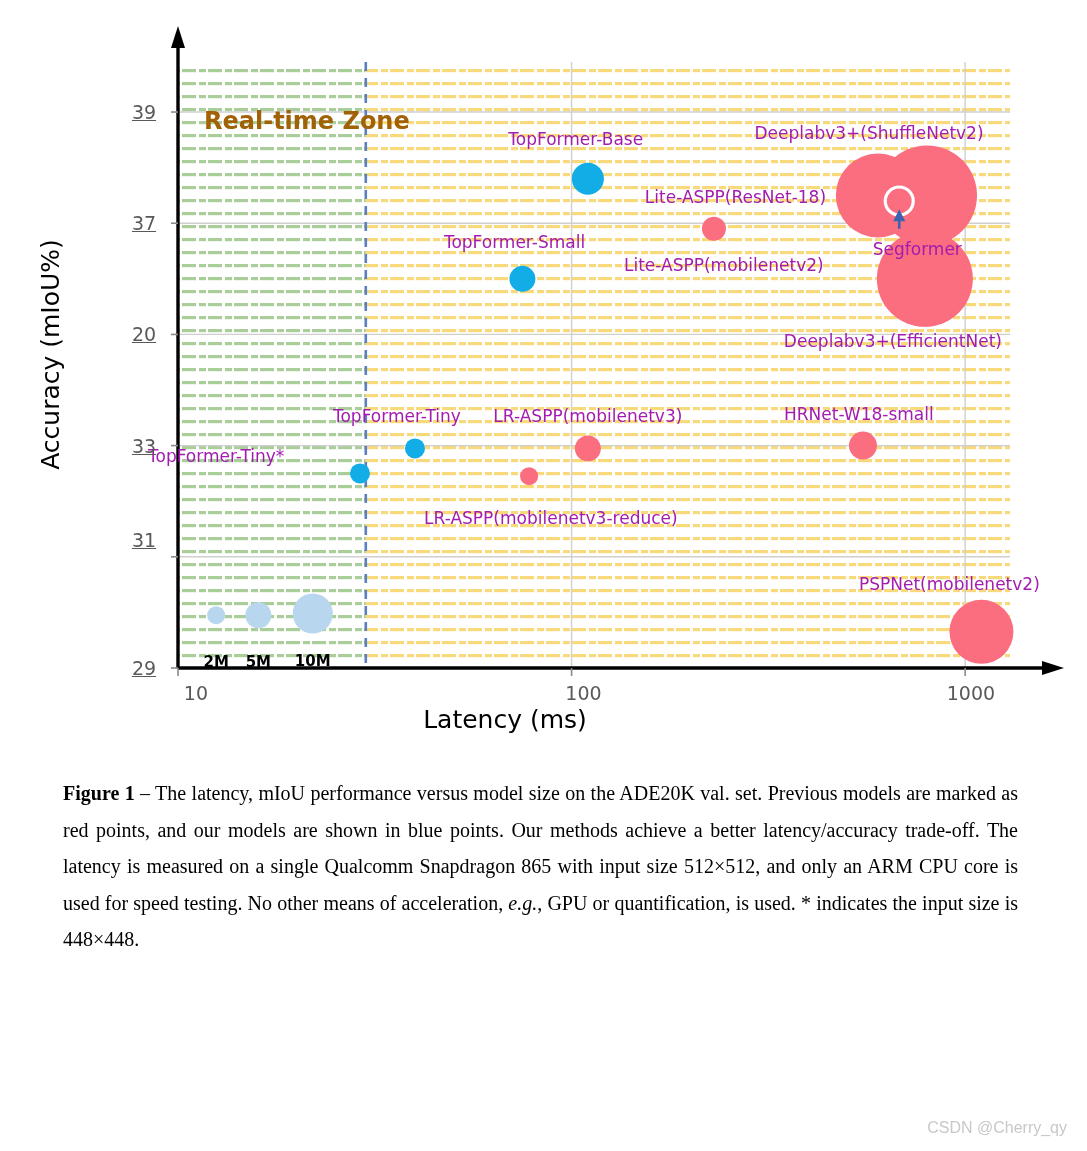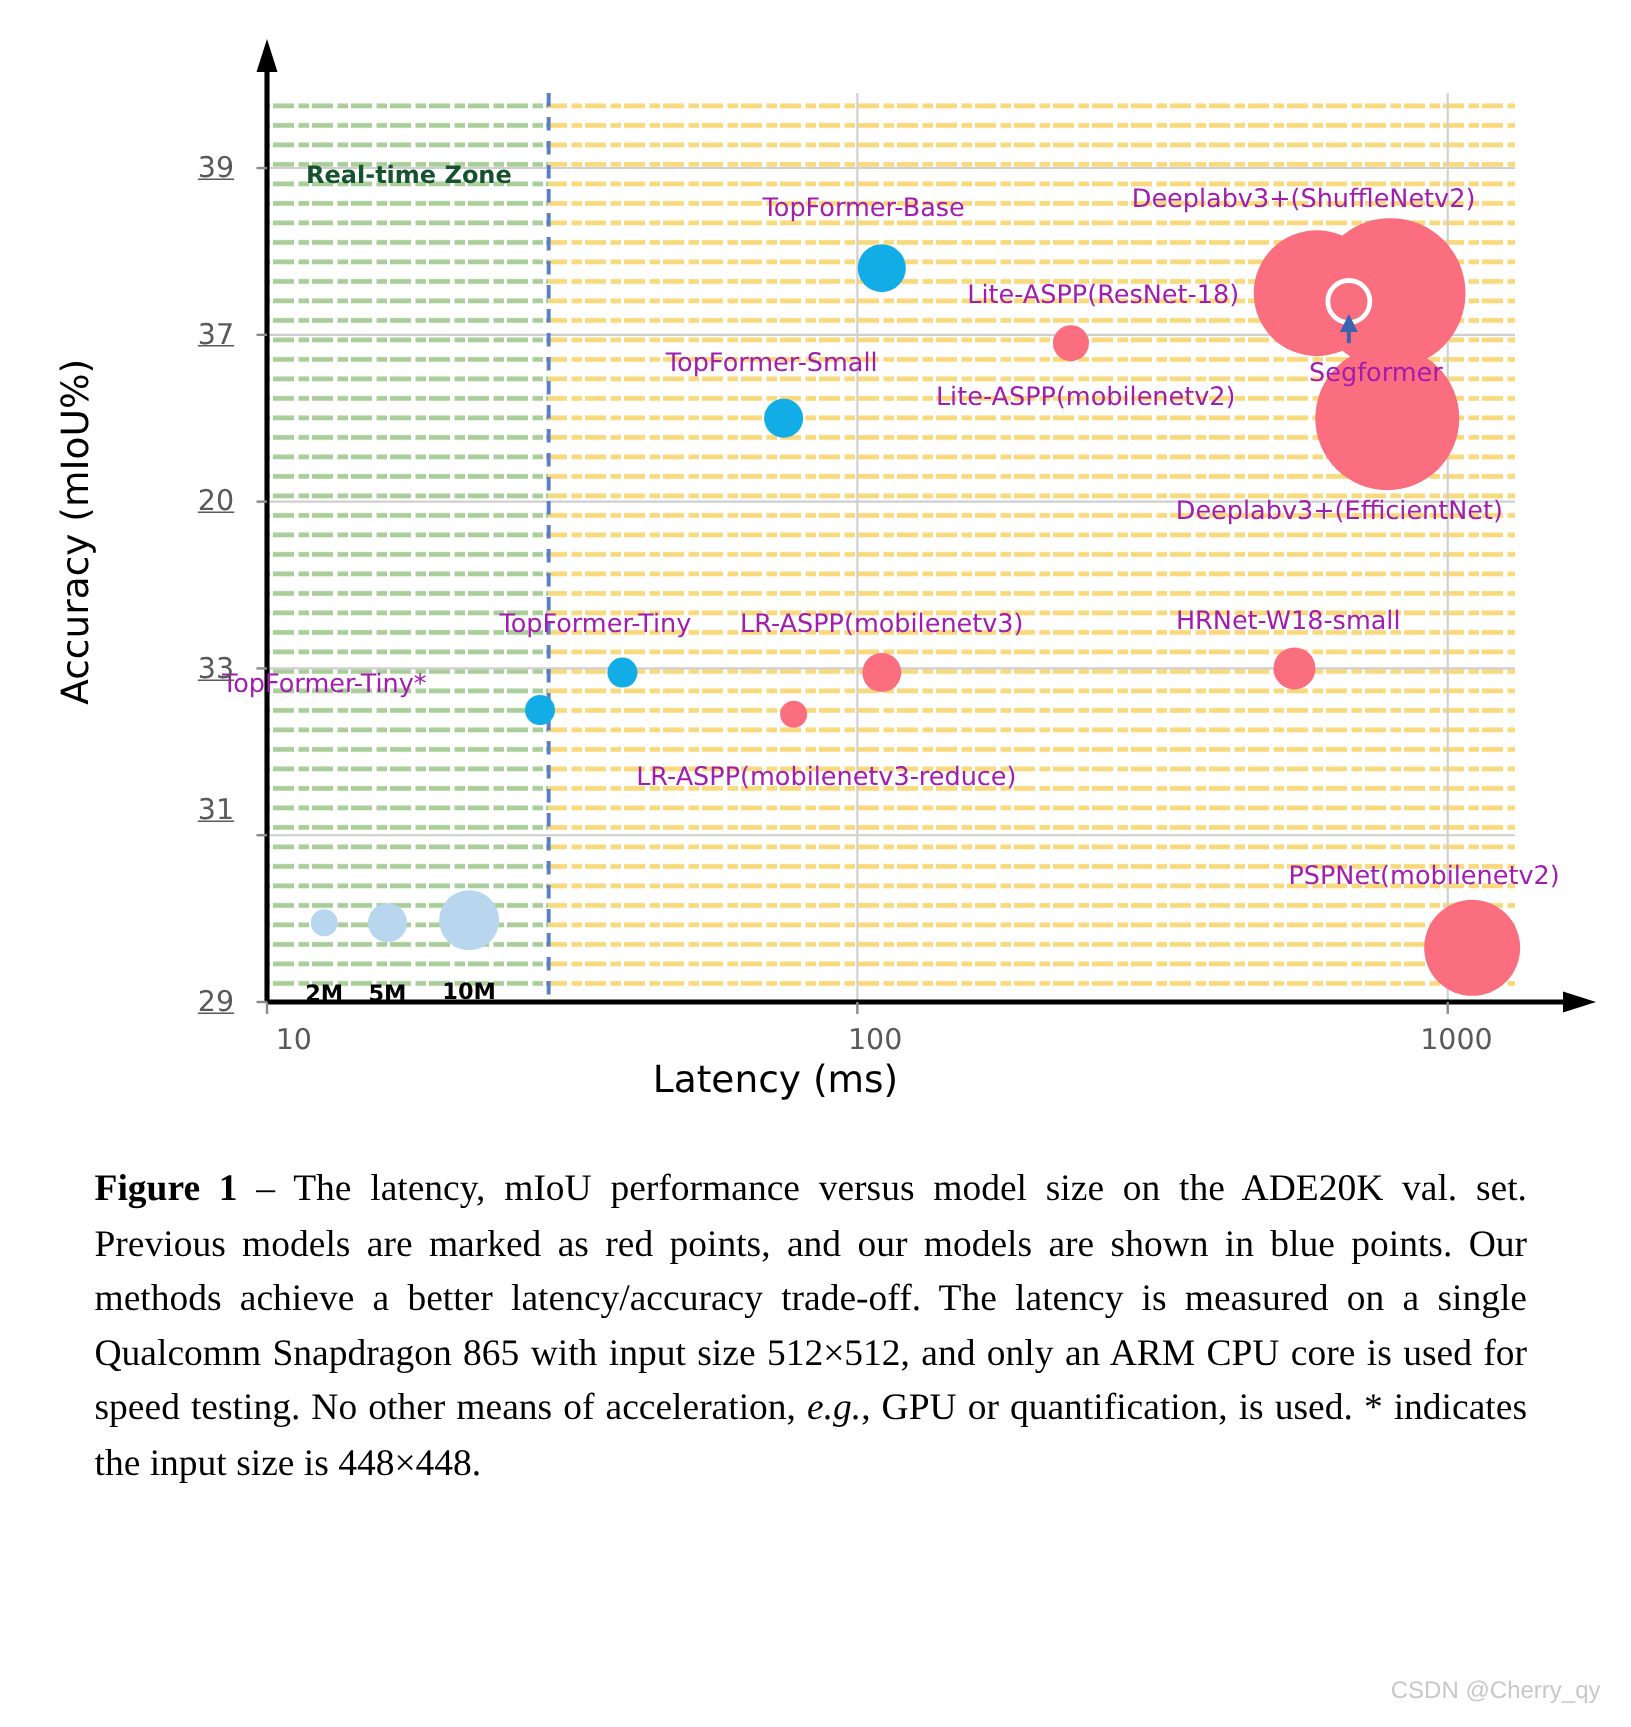--- a/index.html
+++ b/index.html
@@ -29,21 +29,21 @@
 
   
   .axis-title {
     position: absolute;
     font-family: "DejaVu Sans", sans-serif;
     font-size: 25px;
     color: #000;
     white-space: nowrap;
   }
   #x-axis-title {
-    left: 12px; top: 705px;
+    left: 0; top: 705px;
     width: 1010px;
     text-align: center;
   }
   #y-axis-title {
     left: -160px; top: 340px;
     width: 420px;
     text-align: center;
     transform: rotate(-90deg);
   }
 
@@ -62,23 +62,23 @@
   .pt-label {
     position: absolute;
     font-family: "DejaVu Sans", sans-serif;
     font-size: 17px;
     color: #a21caf;
     white-space: nowrap;
   }
   .zone-label {
     position: absolute;
     font-family: "DejaVu Sans", sans-serif;
-    font-size: 16px;
+    font-size: 24px;
     font-weight: bold;
-    color: #14532d;
+    color: #a16207;
     white-space: nowrap;
   }
   .legend-label {
     position: absolute;
     font-family: "DejaVu Sans", sans-serif;
     font-size: 15px;
     font-weight: bold;
     color: #000;
     white-space: nowrap;
     text-align: center;
@@ -86,21 +86,21 @@
     margin-top: 16px;
   }
 
   
   #caption {
     position: absolute;
     left: 63px;
     top: 775px;
     width: 955px;
     font-family: "Liberation Serif", serif;
-    font-size: 25px;
+    font-size: 20px;
     line-height: 36.5px;
     color: #000;
     text-align: justify;
     text-justify: inter-word;
   }
   #caption .fignum { font-weight: bold; }
   #caption .ital { font-style: italic; }
 
   
   #watermark {

